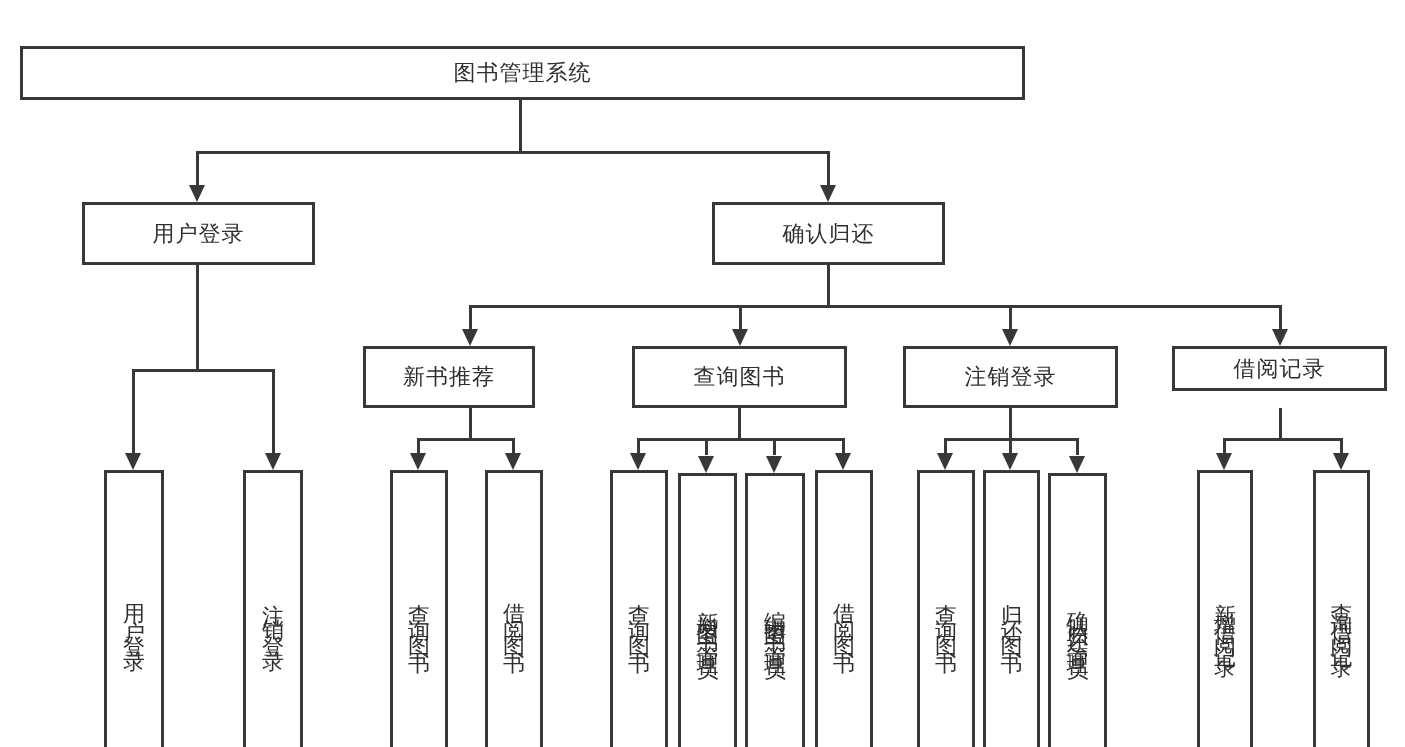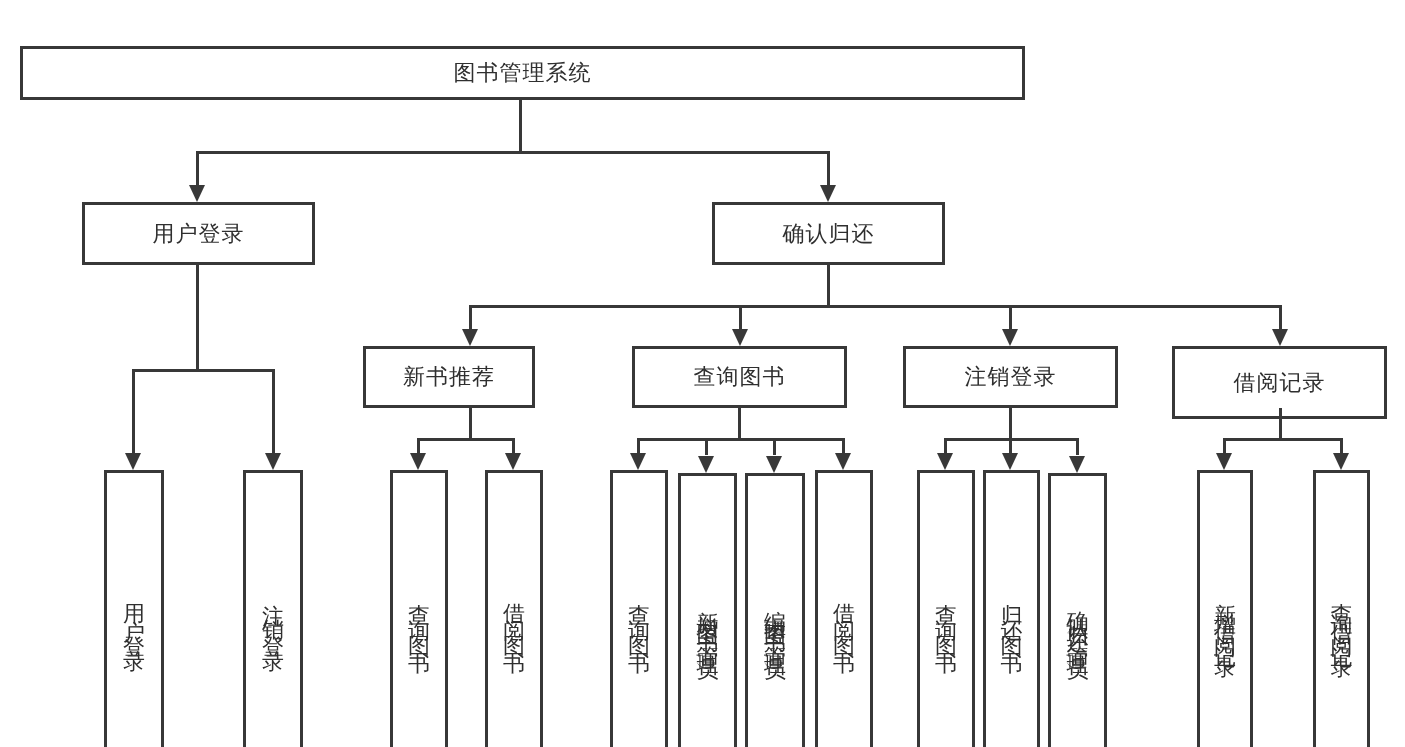--- a/index.html
+++ b/index.html
@@ -94,21 +94,21 @@
 
   <div class="node hnode" style="left:363px;top:313px;width:172px;height:62px;">
     <span>新书推荐</span>
   </div>
   <div class="node hnode" style="left:632px;top:313px;width:215px;height:62px;">
     <span>查询图书</span>
   </div>
   <div class="node hnode" style="left:903px;top:313px;width:215px;height:62px;">
     <span>注销登录</span>
   </div>
-  <div class="node hnode" style="left:1172px;top:313px;width:215px;height:73px;">
+  <div class="node hnode" style="left:1172px;top:313px;width:215px;height:45px;">
     <span>借阅记录</span>
   </div>
 
   <div class="vline" style="left:469px;top:375px;height:30px;"></div>
   <div class="hline" style="left:418px;top:405px;width:97px;"></div>
   <div class="vline" style="left:417px;top:405px;height:17px;"></div>
   <div class="arrow" style="left:410px;top:420px;"></div>
   <div class="vline" style="left:512px;top:405px;height:17px;"></div>
   <div class="arrow" style="left:505px;top:420px;"></div>
 

